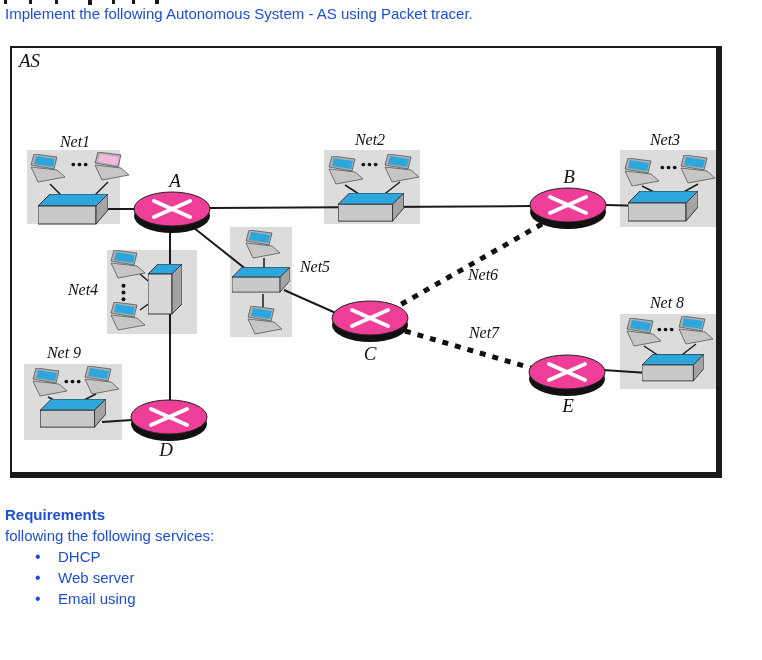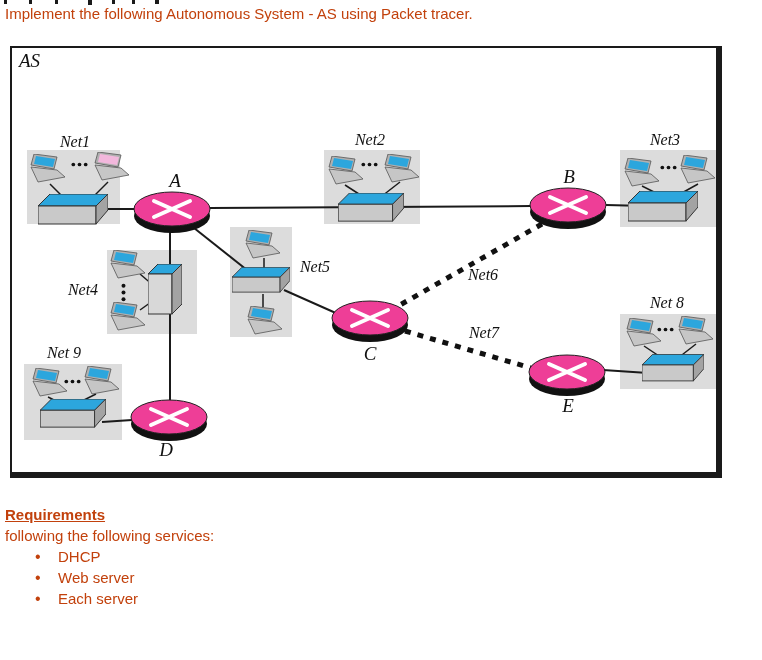--- a/index.html
+++ b/index.html
@@ -1,17 +1,17 @@
 <!DOCTYPE html>
 <html style="--router-fill: #ee3e97; --device-blue: #2ca6dd; --lan-box-bg: #dcdcdc; --line: #1a1a1a;"><head>
 <meta charset="utf-8">
 <style>
   html,body{margin:0;padding:0;background:#fff;}
   .page{position:relative;width:762px;height:660px;background:#fff;overflow:hidden;
-        font-family:"Liberation Sans",sans-serif;color:#c2410c;}
+        font-family:"Liberation Sans",sans-serif;color:#1d4ed8;}
   
   .clipped-top{position:absolute;left:0;top:0;width:300px;height:5px;}
   .clipped-top i{position:absolute;top:0;background:#1a1a1a;display:block;}
 
   .instruction{position:absolute;left:5px;top:5px;font-size:15px;line-height:18px;}
 
   
   .as-box{position:absolute;left:10px;top:46px;width:704px;height:424px;
           border-style:solid;border-color:#1a1a1a;
           border-width:2px 6px 6px 2px;background:#fff;font-style:italic;}
@@ -31,21 +31,21 @@
   .sym-side{fill:#a3a3a3;stroke:#333;stroke-width:1;}
   .twr-front{fill:#d8d8d8;stroke:#333;stroke-width:1;}
   .lap-frame{fill:#b0b0b0;stroke:#555;stroke-width:0.8;}
   .lap-screen{fill:var(--device-blue,#2ca6dd);}
   .lap-base{fill:#c6c6c6;stroke:#555;stroke-width:0.8;}
   .rtr-under{fill:#111;}
   .rtr-top{fill:var(--router-fill,#ee3e97);stroke:#222;stroke-width:1;}
   .rtr-x{stroke:#fff;stroke-width:4;stroke-linecap:round;fill:none;}
 
   .requirements{position:absolute;left:5px;top:504px;font-size:15px;line-height:21px;}
-  .req-heading{font-weight:bold;text-decoration:underline;}
+  .req-heading{font-weight:bold;}
   .req-list{margin:0;padding:0;list-style:none;}
   .req-list li{position:relative;padding-left:53px;line-height:21px;}
   .req-list li::before{content:"\2022";position:absolute;left:30px;top:0;font-size:16px;}
 </style>
 </head>
 <body>
 
 <div class="page">
 
   <div class="clipped-top">
@@ -204,17 +204,17 @@
       <text class="lbl" x="52" y="310">Net 9</text>
     </svg>
   </div>
 
   <div class="requirements">
     <div class="req-heading">Requirements</div>
     <div class="req-line">following the following services:</div>
     <ul class="req-list">
       <li><span>DHCP</span></li>
       <li><span>Web server</span></li>
-      <li><span>Each server</span></li>
+      <li><span>Email using</span></li>
     </ul>
   </div>
 
 </div>
 
 </body></html>

